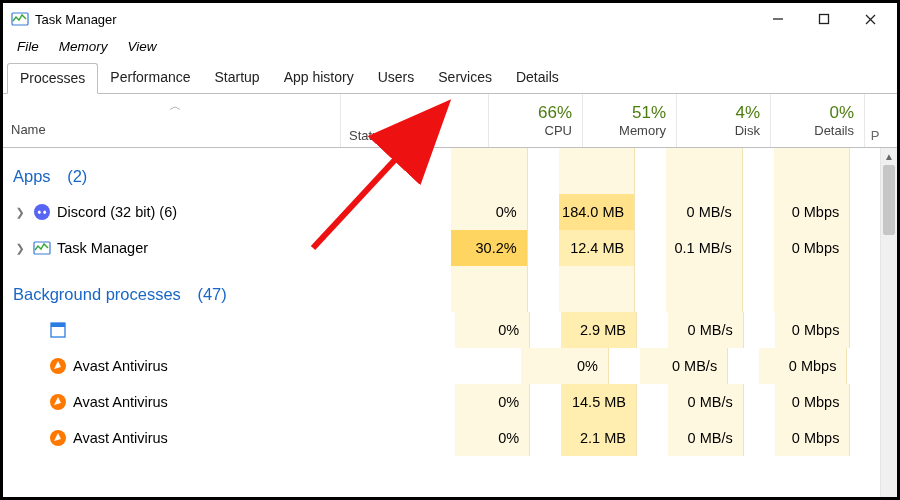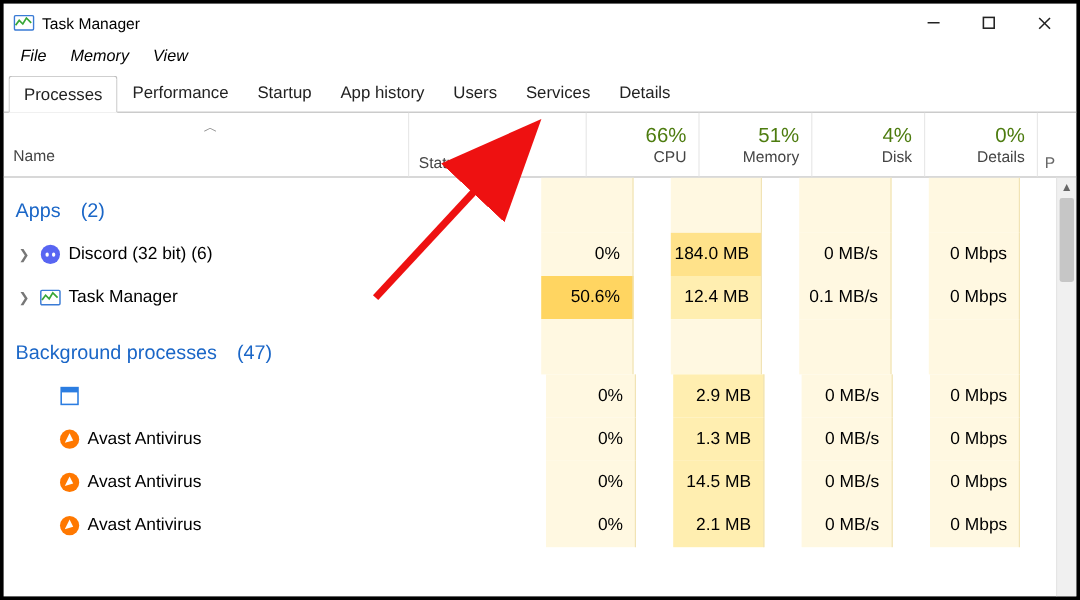--- a/index.html
+++ b/index.html
@@ -261,21 +261,21 @@
         <span class="expander">❯</span>
         <span class="proc-icon">
           <svg viewBox="0 0 18 18">
               <rect x="1" y="3" width="16" height="12" rx="1" fill="#fff" stroke="#3a7bd5" stroke-width="1.2"></rect>
               <polyline points="2,11 5,7 8,10 11,5 15,9" fill="none" stroke="#37a637" stroke-width="1.4"></polyline>
             </svg>
         </span>
         <span>Task Manager</span>
       </div>
       <div class="statuscell"></div>
-      <div class="metriccell heat-3">50.6%</div>
+      <div class="metriccell heat-3">30.2%</div>
       <div class="metriccell heat-1">12.4 MB</div>
       <div class="metriccell heat-0">0.1 MB/s</div>
       <div class="metriccell heat-0">0 Mbps</div>
       <div class="edgecell"></div>
     </div>
 
     <div class="row group">
       <div class="namecell">
         <span>Background processes</span>&nbsp;
         <span>(47)</span>
@@ -310,21 +310,20 @@
         <span class="proc-icon">
           <svg viewBox="0 0 18 18">
               <circle cx="9" cy="9" r="8" fill="#ff7800"></circle>
               <path d="M5 12 L9 4 L12 10 Z" fill="#fff"></path>
             </svg>
         </span>
         <span>Avast Antivirus</span>
       </div>
       <div class="statuscell"></div>
       <div class="metriccell heat-0">0%</div>
-      <div class="metriccell heat-1">1.3 MB</div>
       <div class="metriccell heat-0">0 MB/s</div>
       <div class="metriccell heat-0">0 Mbps</div>
       <div class="edgecell"></div>
     </div>
 
     <div class="row">
       <div class="namecell indent">
         <span class="proc-icon">
           <svg viewBox="0 0 18 18">
               <circle cx="9" cy="9" r="8" fill="#ff7800"></circle>

